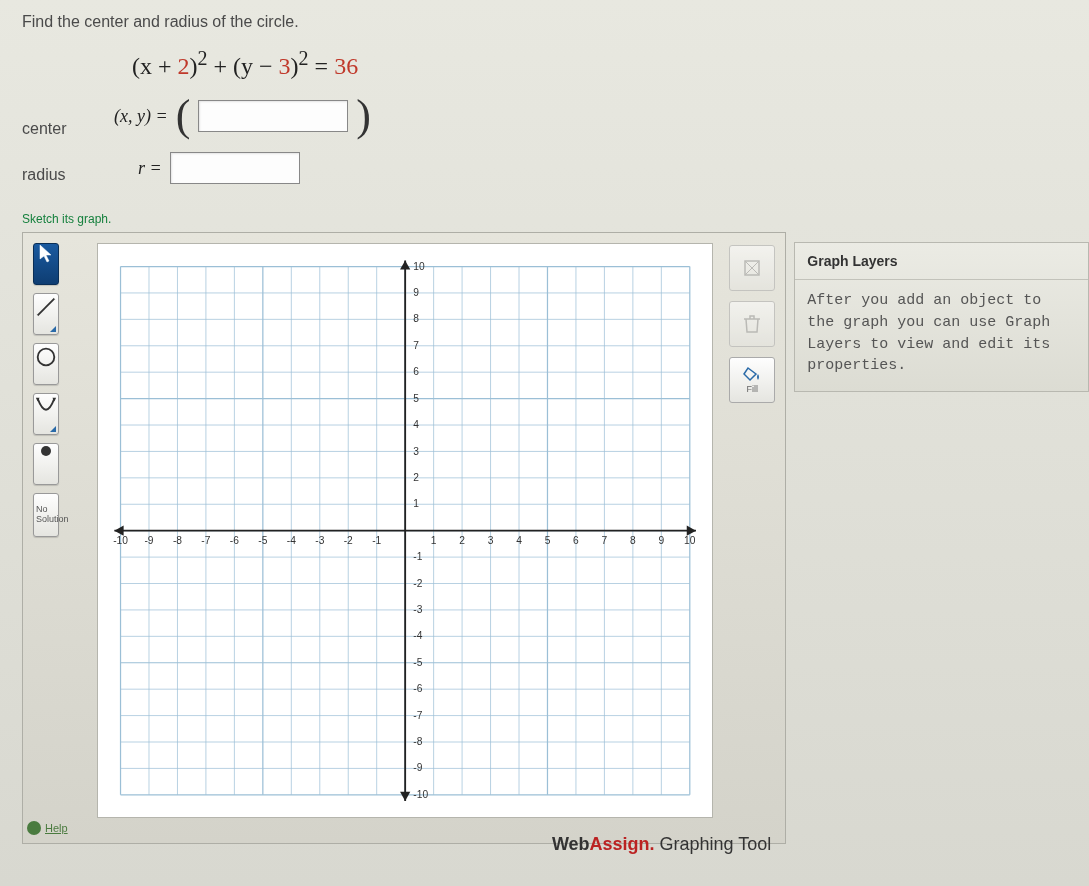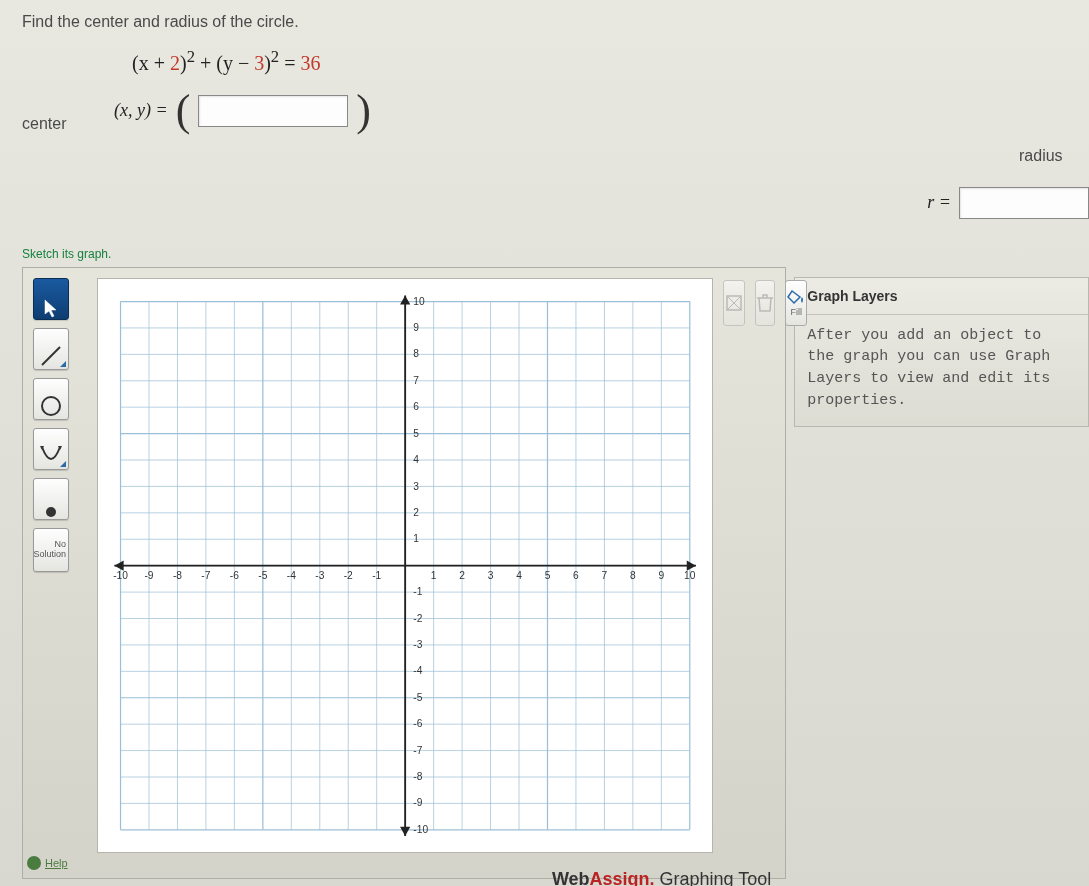--- a/index.html
+++ b/index.html
@@ -15,21 +15,21 @@
   }
   .content { padding: 9px 0 0 22px; }
   .prompt {
     font-size: 16px;
     color: #4a4a4a;
     font-weight: 500;
     padding: 4px 0 6px 0;
   }
   .equation {
     font-family: Georgia, 'Times New Roman', serif;
-    font-size: 20px;
+    font-size: 24px;
     padding: 10px 0 14px 110px;
     color: #222;
   }
   .eq-num { color: #c0392b; }
   .row {
     display: flex;
     align-items: flex-end;
     gap: 22px;
     margin-bottom: 14px;
   }
@@ -90,27 +90,27 @@
     padding: 10px;
     gap: 10px;
   }
   .toolbox {
     width: 54px;
     display: flex;
     flex-direction: column;
     gap: 8px;
   }
   .tool-btn {
-    width: 36px;
+    width: 26px;
     height: 42px;
     border: 1px solid #999;
     background: linear-gradient(to bottom, #fefefe, #e5e5e0);
     border-radius: 3px;
     display: flex;
-    align-items: flex-end;
+    align-items: flex-start;
     justify-content: center;
     cursor: pointer;
     color:#333;
     font-size: 18px;
     position: relative;
     box-shadow: 0 1px 1px rgba(0,0,0,.15);
   }
   .tool-btn.selected {
     background: linear-gradient(to bottom, #1a5aa0, #0e3d72);
     border-color: #0a2e56;
@@ -135,23 +135,23 @@
   }
   .canvas-wrap {
     flex: 1;
     background: #fff;
     border: 1px solid #b5b5ad;
     position: relative;
   }
   .side-tools {
     width: 52px;
     display:flex;
-    flex-direction:row;
+    flex-direction:column;
     gap:10px;
-    align-items:flex-start;
+    align-items:flex-end;
     padding-top:2px;
   }
   .side-btn {
     width:46px;
     height:46px;
     border:1px solid #aaa;
     background:linear-gradient(to bottom,#fefefe,#e5e5e0);
     border-radius:3px;
     display:flex;
     flex-direction:column;
@@ -229,21 +229,21 @@
   <div class="row">
     <div class="row-label">center</div>
     <div class="math">
       <span>(x, y)  =</span>
       <span class="paren">(</span>
       <input class="ans-input" type="text" value="" style="">
       <span class="paren">)</span>
     </div>
   </div>
 
-  <div class="row" style="margin-top:8px;flex-direction:column;">
+  <div class="row" style="margin-top:8px;">
     <div class="row-label">radius</div>
     <div class="math" style="margin-left:24px;">
       <span>r  =</span>
       <input class="ans-input small" type="text" value="" style="">
     </div>
   </div>
 
   <div class="sketch-label">Sketch its graph.</div>
 
   <div class="graph-area">

